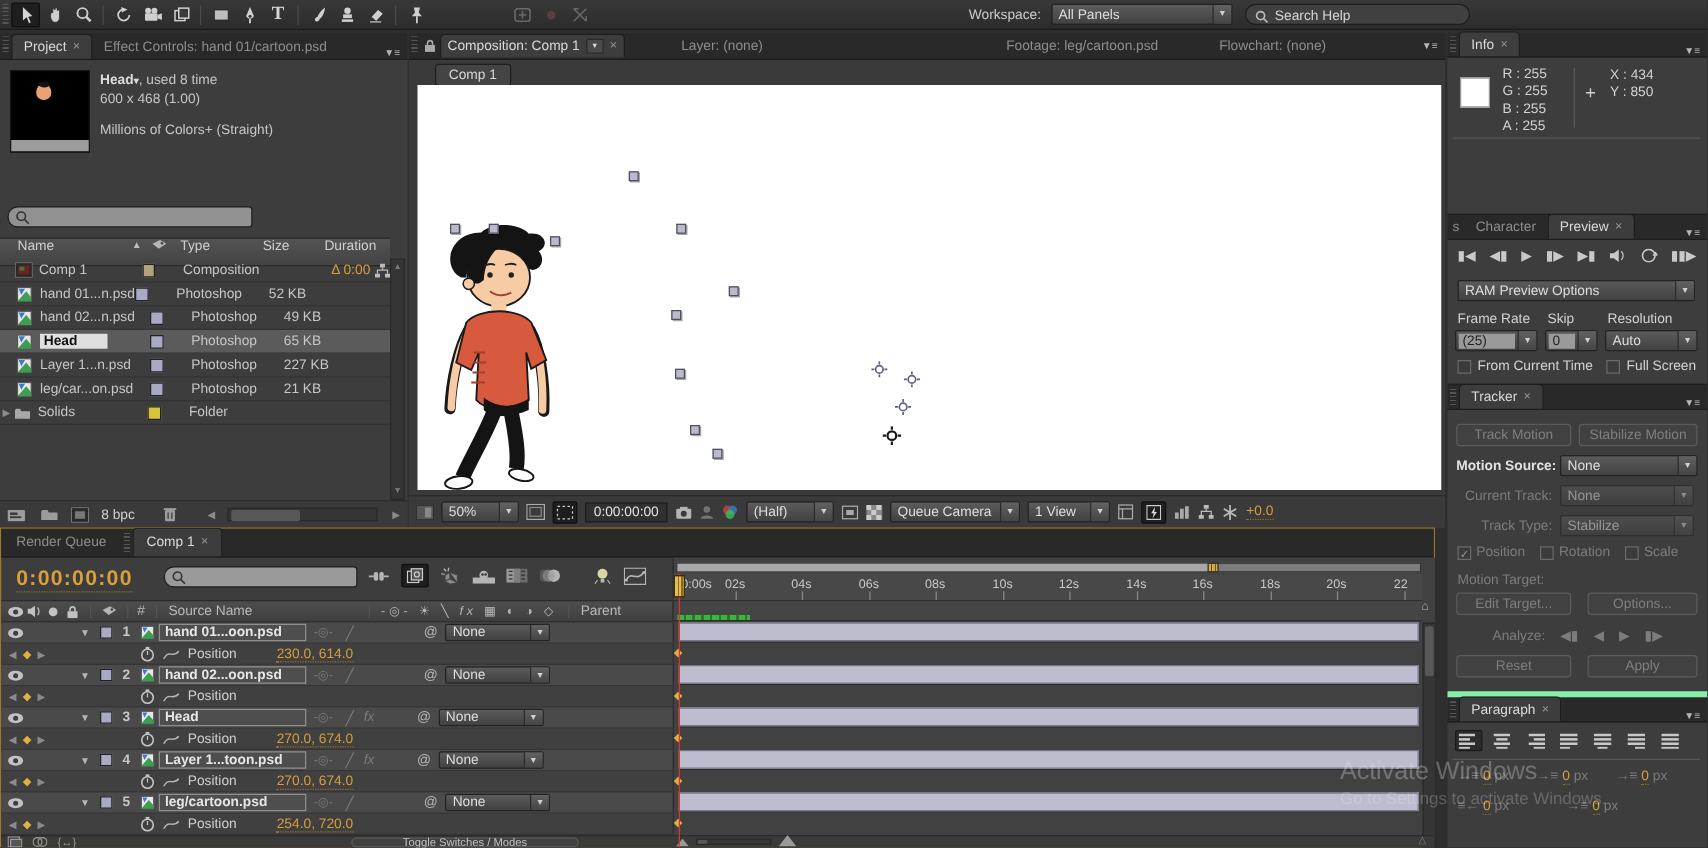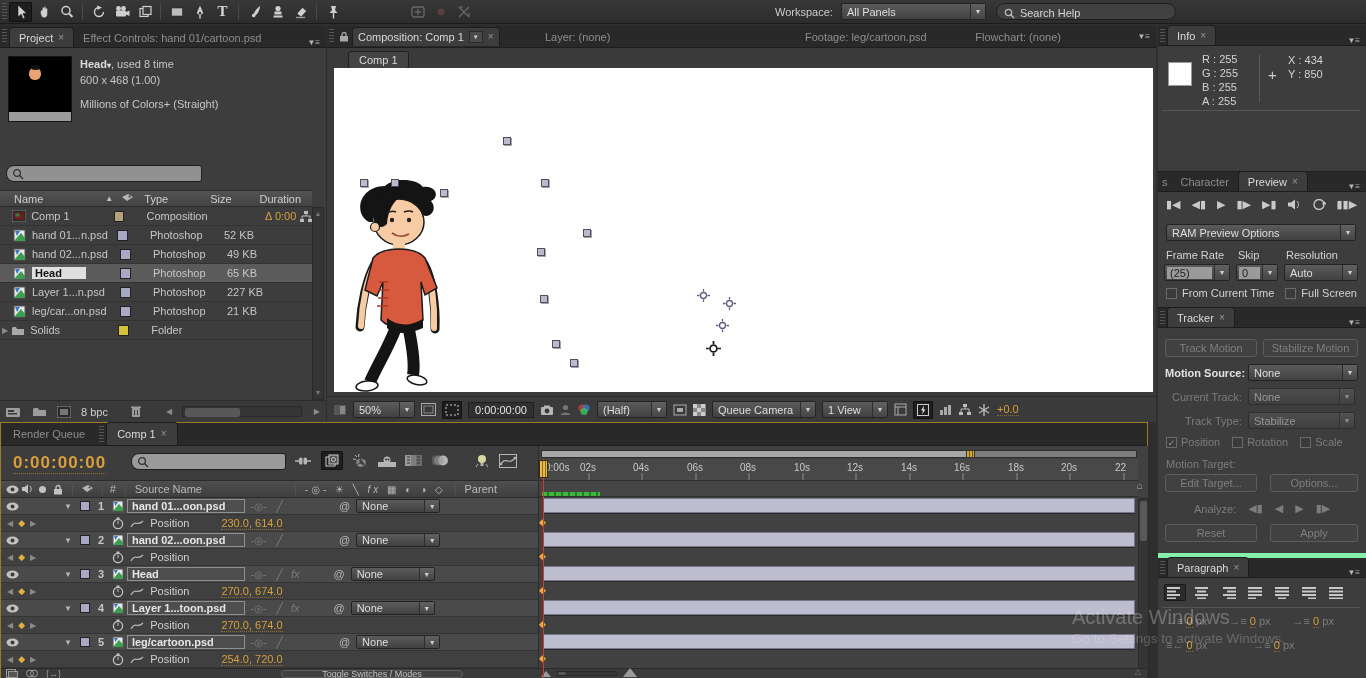--- a/index.html
+++ b/index.html
@@ -180,21 +180,21 @@
 
   <div class="abs" style="left:6px;top:139px;width:196px;height:17px;background:#919191;border:1px solid #1e1e1e;border-radius:8px 3px 3px 8px;display:flex;align-items:center;padding:0 5px">
     <span>
         <svg width="12" height="12">
           <circle cx="5" cy="5" r="3.4" fill="none" stroke="#333" stroke-width="1.3"></circle>
           <line x1="7.6" y1="7.6" x2="11" y2="11" stroke="#333" stroke-width="1.4"></line>
         </svg>
       </span>
   </div>
 
-  <div class="abs" style="left:0;top:164px;width:312px;height:17px;background:linear-gradient(#535353,#434343);border-top:1px solid #2b2b2b;border-bottom:1px solid #2b2b2b;display:flex;align-items:center;color:#cfcfcf">
+  <div class="abs" style="left:0;top:164px;width:312px;height:23px;background:linear-gradient(#535353,#434343);border-top:1px solid #2b2b2b;border-bottom:1px solid #2b2b2b;display:flex;color:#cfcfcf">
     <span style="margin-left:14px">Name</span>
     <span style="margin-left:62px;font-size:8px;color:#bdbdbd">▲</span>
     <span style="margin-left:8px">
         <svg width="13" height="11">
           <path d="M1,4 L7,1 L12,4 L6,8 Z" fill="#b5b5b5"></path>
           <circle cx="8.5" cy="3.5" r="1" fill="#3d3d3d"></circle>
         </svg>
       </span>
     <span style="margin-left:10px">Type</span>
     <span style="margin-left:42px">Size</span>
@@ -225,21 +225,21 @@
         </span>
     </div>
     <div style="height:19px;display:flex;align-items:center;border-bottom:1px solid #333">
       <span class="hdr-ic" style="margin-left:12px">
           <svg width="13" height="13">
             <rect x="1" y="1" width="11" height="11" fill="#e8e8e8" stroke="#555"></rect>
             <path d="M1,12 L8,4 L12,9 L12,12 Z" fill="#3c9e4e"></path>
             <path d="M2,2 L7,2 L4,7 Z" fill="#3c78c8"></path>
           </svg>
         </span>
-      <span class="rowlbl" style="margin-left:5px;width:85px">hand 01...n.psd</span>
+      <span class="rowlbl" style="margin-left:5px;width:76px">hand 01...n.psd</span>
       <span style="width:11px;height:11px;background:#a9a9c6;border:1px solid #222;margin-right:22px"></span>
       <span class="rowlbl" style="width:74px">Photoshop</span>
       <span class="rowlbl" style="width:52px">52 KB</span>
     </div>
     <div style="height:19px;display:flex;align-items:center;border-bottom:1px solid #333">
       <span class="hdr-ic" style="margin-left:12px">
           <svg width="13" height="13">
             <rect x="1" y="1" width="11" height="11" fill="#e8e8e8" stroke="#555"></rect>
             <path d="M1,12 L8,4 L12,9 L12,12 Z" fill="#3c9e4e"></path>
             <path d="M2,2 L7,2 L4,7 Z" fill="#3c78c8"></path>

